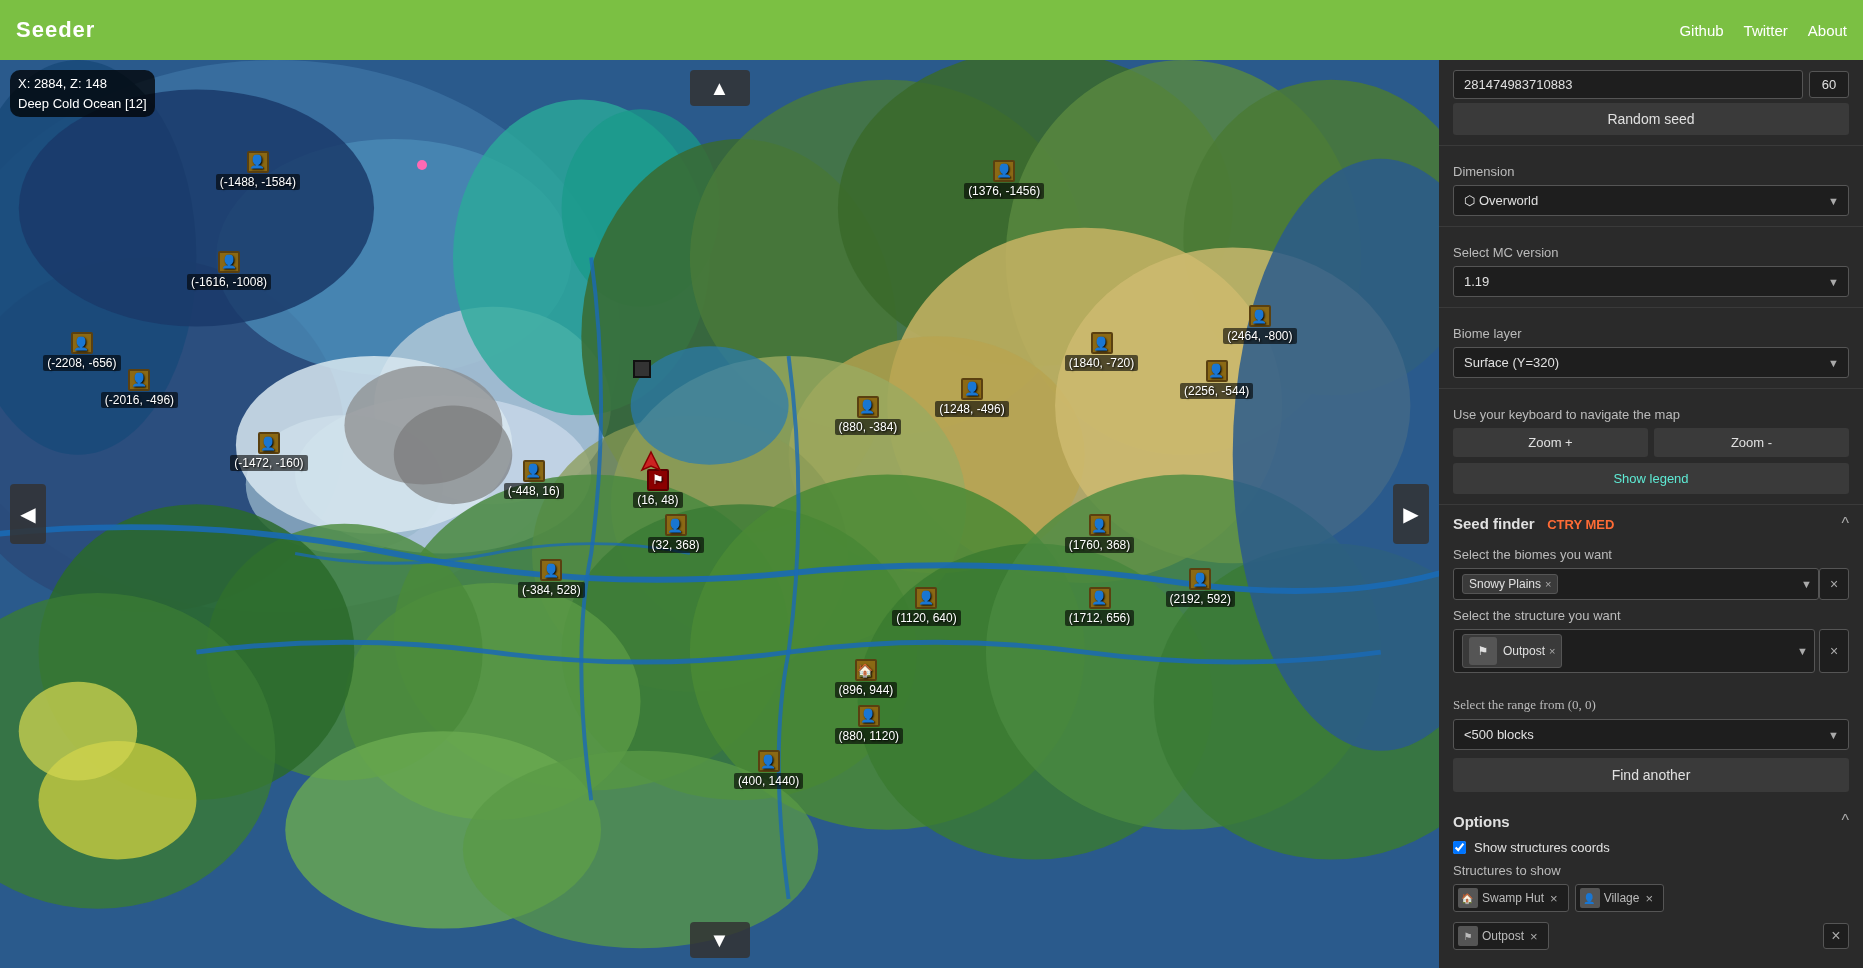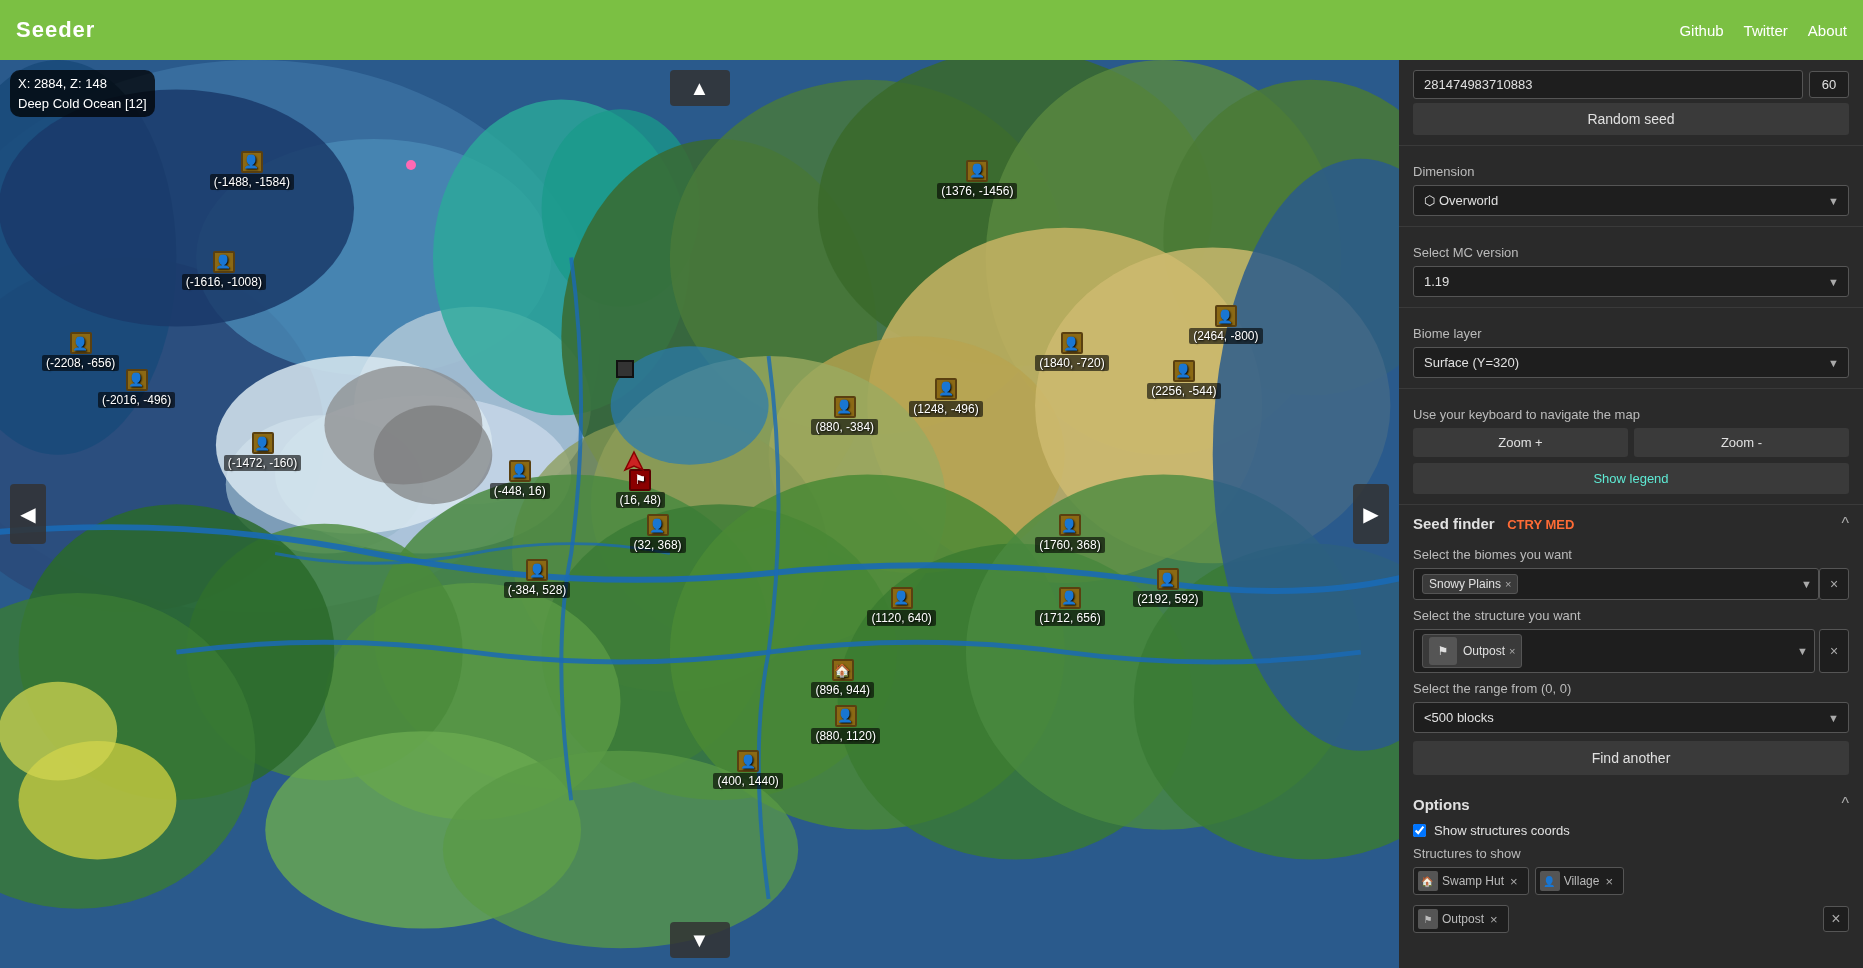--- a/index.html
+++ b/index.html
@@ -73,21 +73,21 @@
       justify-content: center;
       font-size: 20px;
     }
     #nav-up { top: 10px; left: 50%; transform: translateX(-50%); width: 60px; height: 36px; border-radius: 4px; }
     #nav-down { bottom: 10px; left: 50%; transform: translateX(-50%); width: 60px; height: 36px; border-radius: 4px; }
     #nav-left { left: 10px; top: 50%; transform: translateY(-50%); width: 36px; height: 60px; border-radius: 4px; }
     #nav-right { right: 10px; top: 50%; transform: translateY(-50%); width: 36px; height: 60px; border-radius: 4px; }
 
     
     #sidebar {
-      width: 464px;
+      width: 424px;
       background: #2a2a2a;
       overflow-y: auto;
       flex-shrink: 0;
       padding: 0;
     }
 
     .sidebar-section {
       padding: 10px 14px;
       border-bottom: 1px solid #3a3a3a;
     }
@@ -669,21 +669,21 @@
               <span class="structure-icon" style="font-size:12px; margin-right:2px;">⚑</span>
               <span>Outpost</span>
               <span class="tag-x">×</span>
             </div>
             <span class="tag-select-arrow">▼</span>
           </div>
           <button class="x-btn">×</button>
         </div>
 
         
-        <div class="section-label" style="margin-top:8px;">Select the range from (0, 0)</div>
+        <div class="section-label" style="margin-top:24px;font-family:Liberation Serif, serif;">Select the range from (0, 0)</div>
         <div class="select-wrapper">
           <select>
             <option>&lt;500 blocks</option>
             <option>&lt;1000 blocks</option>
             <option>&lt;2000 blocks</option>
           </select>
         </div>
 
         <button class="find-another-btn">Find another</button>
       </div>

